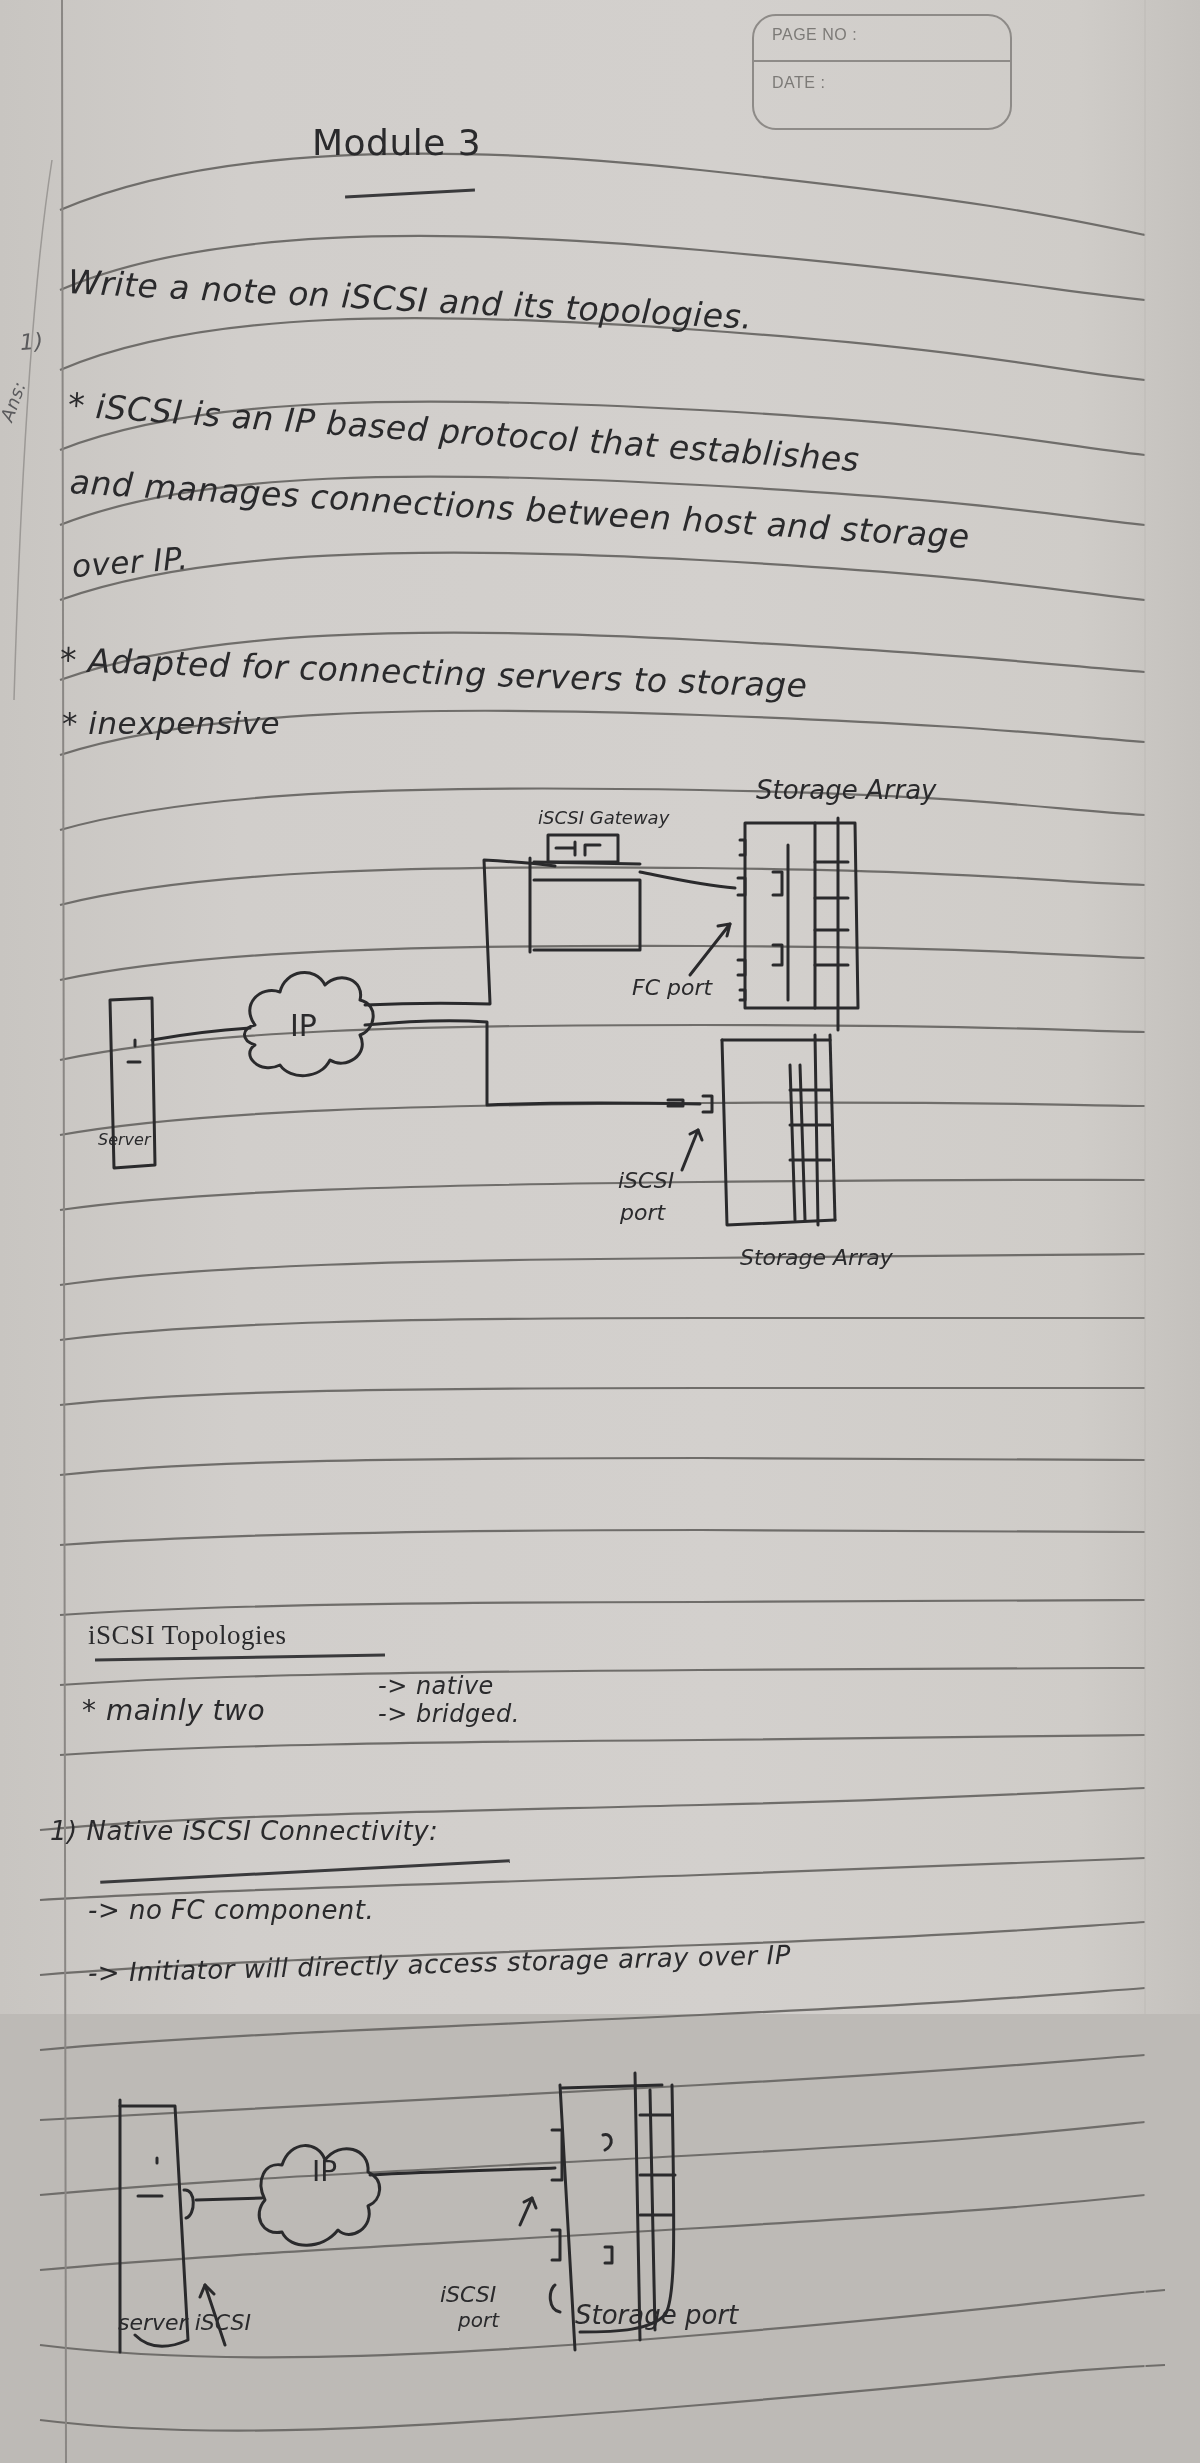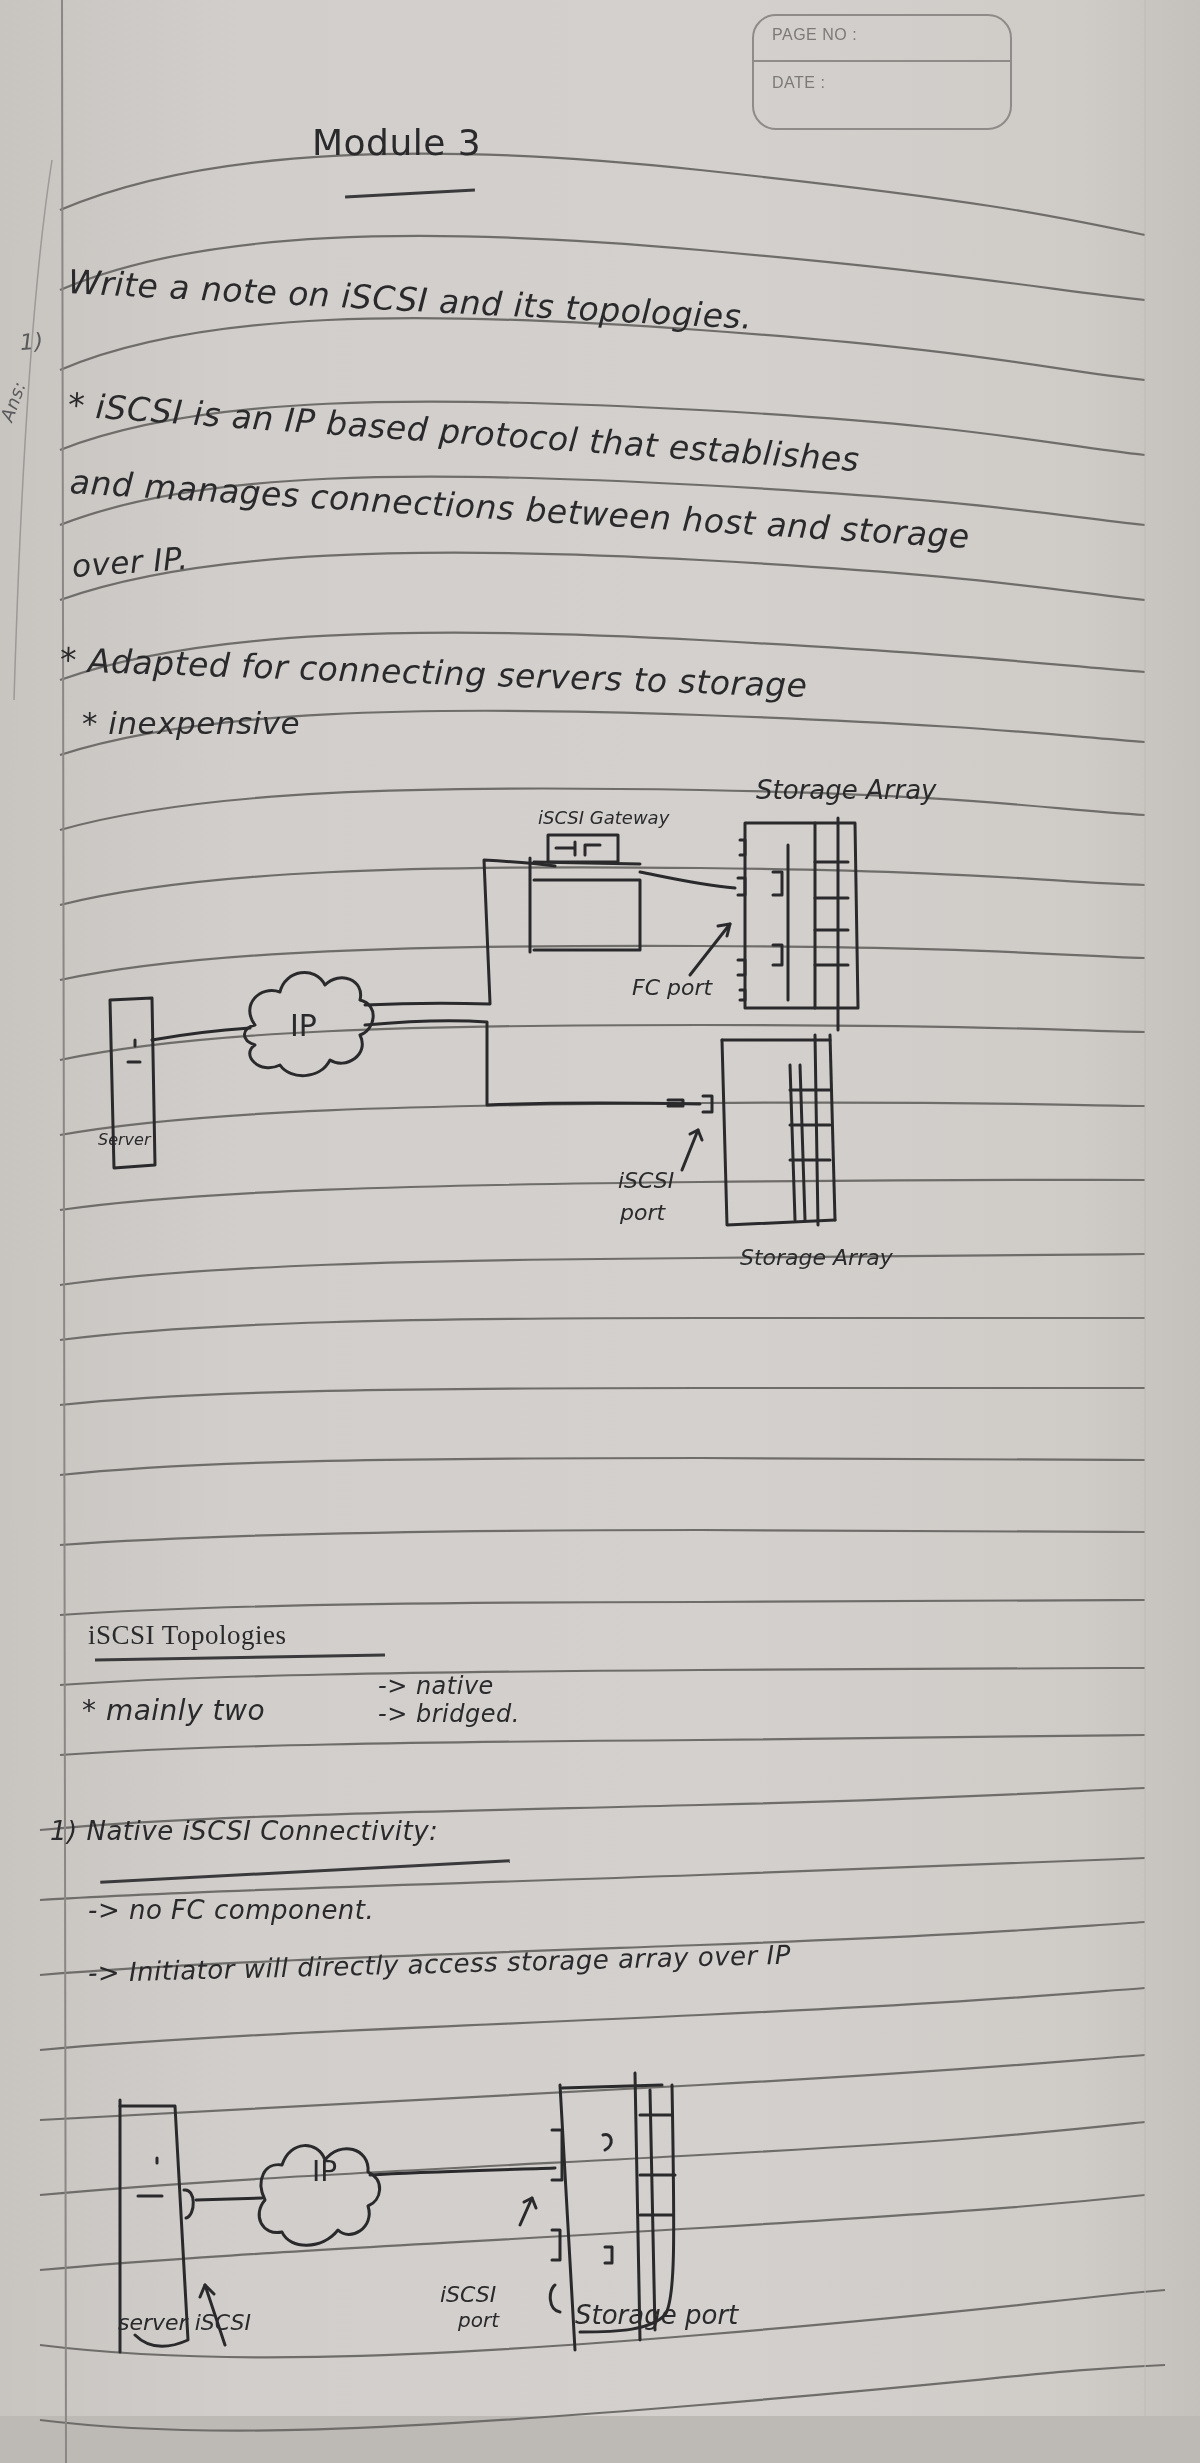--- a/index.html
+++ b/index.html
@@ -12,21 +12,21 @@
       background: #bdbab6;
       position: relative;
       overflow: hidden;
       font-family: "DejaVu Sans", sans-serif;
     }
     .page {
       position: absolute;
       left: 0;
       top: 0;
       width: 1200px;
-      height: 2416px;
+      height: 2014px;
       background: linear-gradient(90deg, #c8c5c1 0%, #d1cecb 20%, #d3d0cd 60%, #cfccc8 90%, #c4c1bd 100%);
     }
     svg.lines {
       position: absolute;
       left: 0;
       top: 0;
     }
     .hw {
       position: absolute;
       font-family: "DejaVu Sans", sans-serif;
@@ -131,21 +131,21 @@
   <div class="hw" style="left:20px; top:330px; font-size:22px; color:#5a5a5c; transform:rotate(-4deg);">1)</div>
   <div class="hw" style="left:68px; top:262px; font-size:33px; transform:rotate(3deg);">Write a note on iSCSI and its topologies.</div>
 
   <div class="hw" style="left:6px; top:410px; font-size:18px; color:#5a5a5c; transform:rotate(-70deg);">Ans:</div>
 
   <div class="hw" style="left:68px; top:385px; font-size:33px; transform:rotate(4deg);">* iSCSI is an IP based protocol that establishes</div>
   <div class="hw" style="left:70px; top:462px; font-size:33px; transform:rotate(3.5deg);">and manages connections between host and storage</div>
   <div class="hw" style="left:72px; top:548px; font-size:31px; transform:rotate(-4deg);">over IP.</div>
 
   <div class="hw" style="left:60px; top:640px; font-size:33px; transform:rotate(2deg);">* Adapted for connecting servers to storage</div>
-  <div class="hw" style="left:62px; top:705px; font-size:31px;padding-left:20px;">* inexpensive</div>
+  <div class="hw" style="left:62px; top:705px; font-size:31px;">* inexpensive</div>
 
   <svg class="diagram" width="1200" height="2463">
     <g fill="none" stroke="#2a2a2c" stroke-width="3" stroke-linecap="round" stroke-linejoin="round">
 
       <g>
         <path d="M110 1000 L152 998 L155 1165 L114 1168 Z"></path>
         <path d="M135 1040 L135 1046"></path>
         <path d="M128 1062 L140 1062"></path>
       </g>
 

